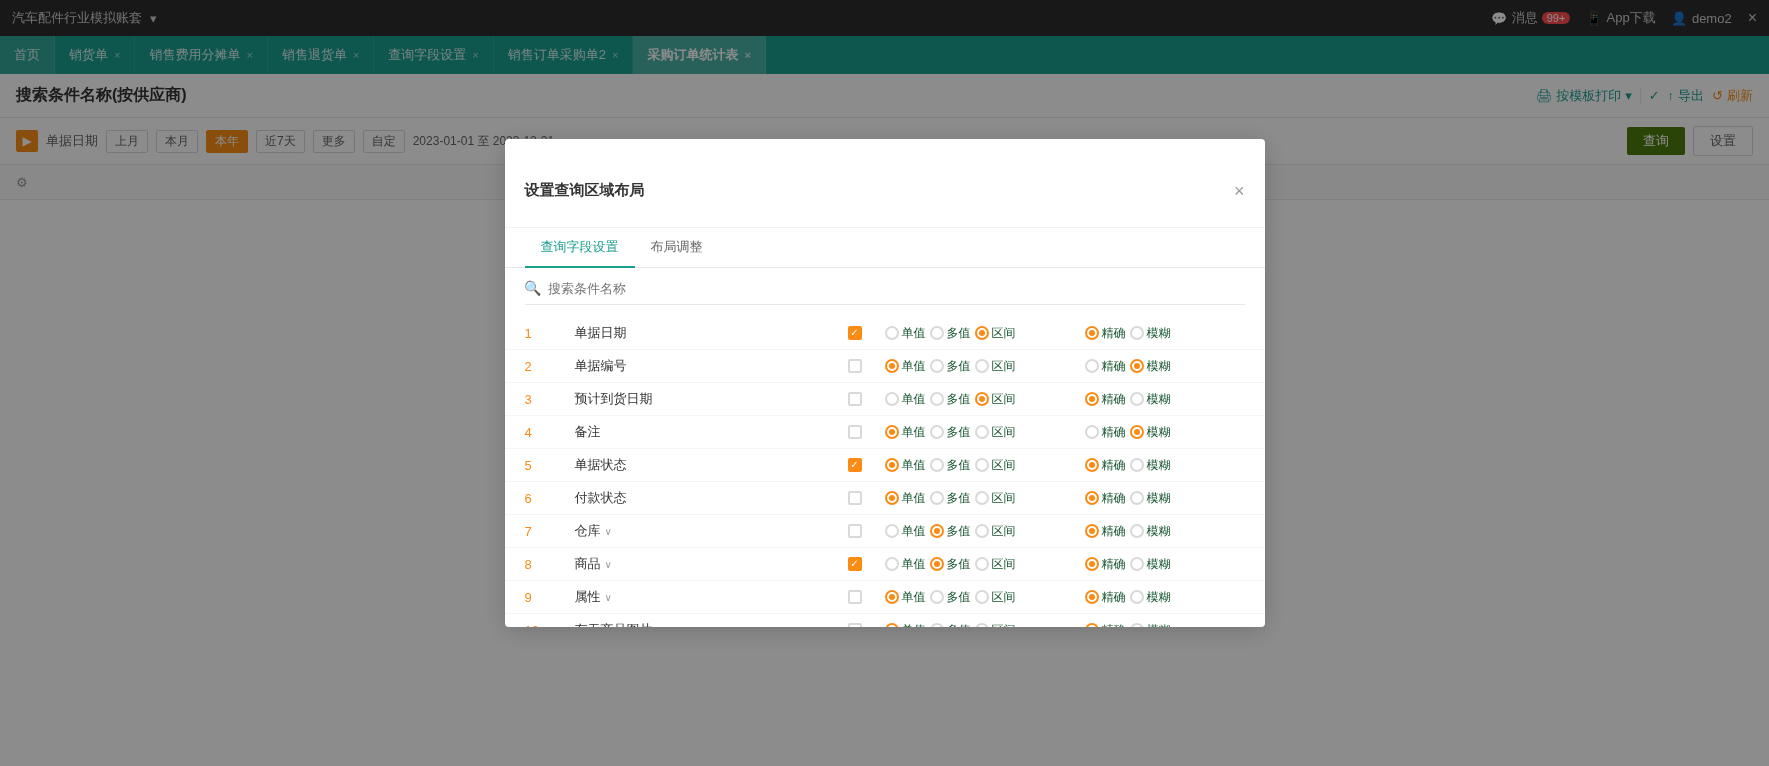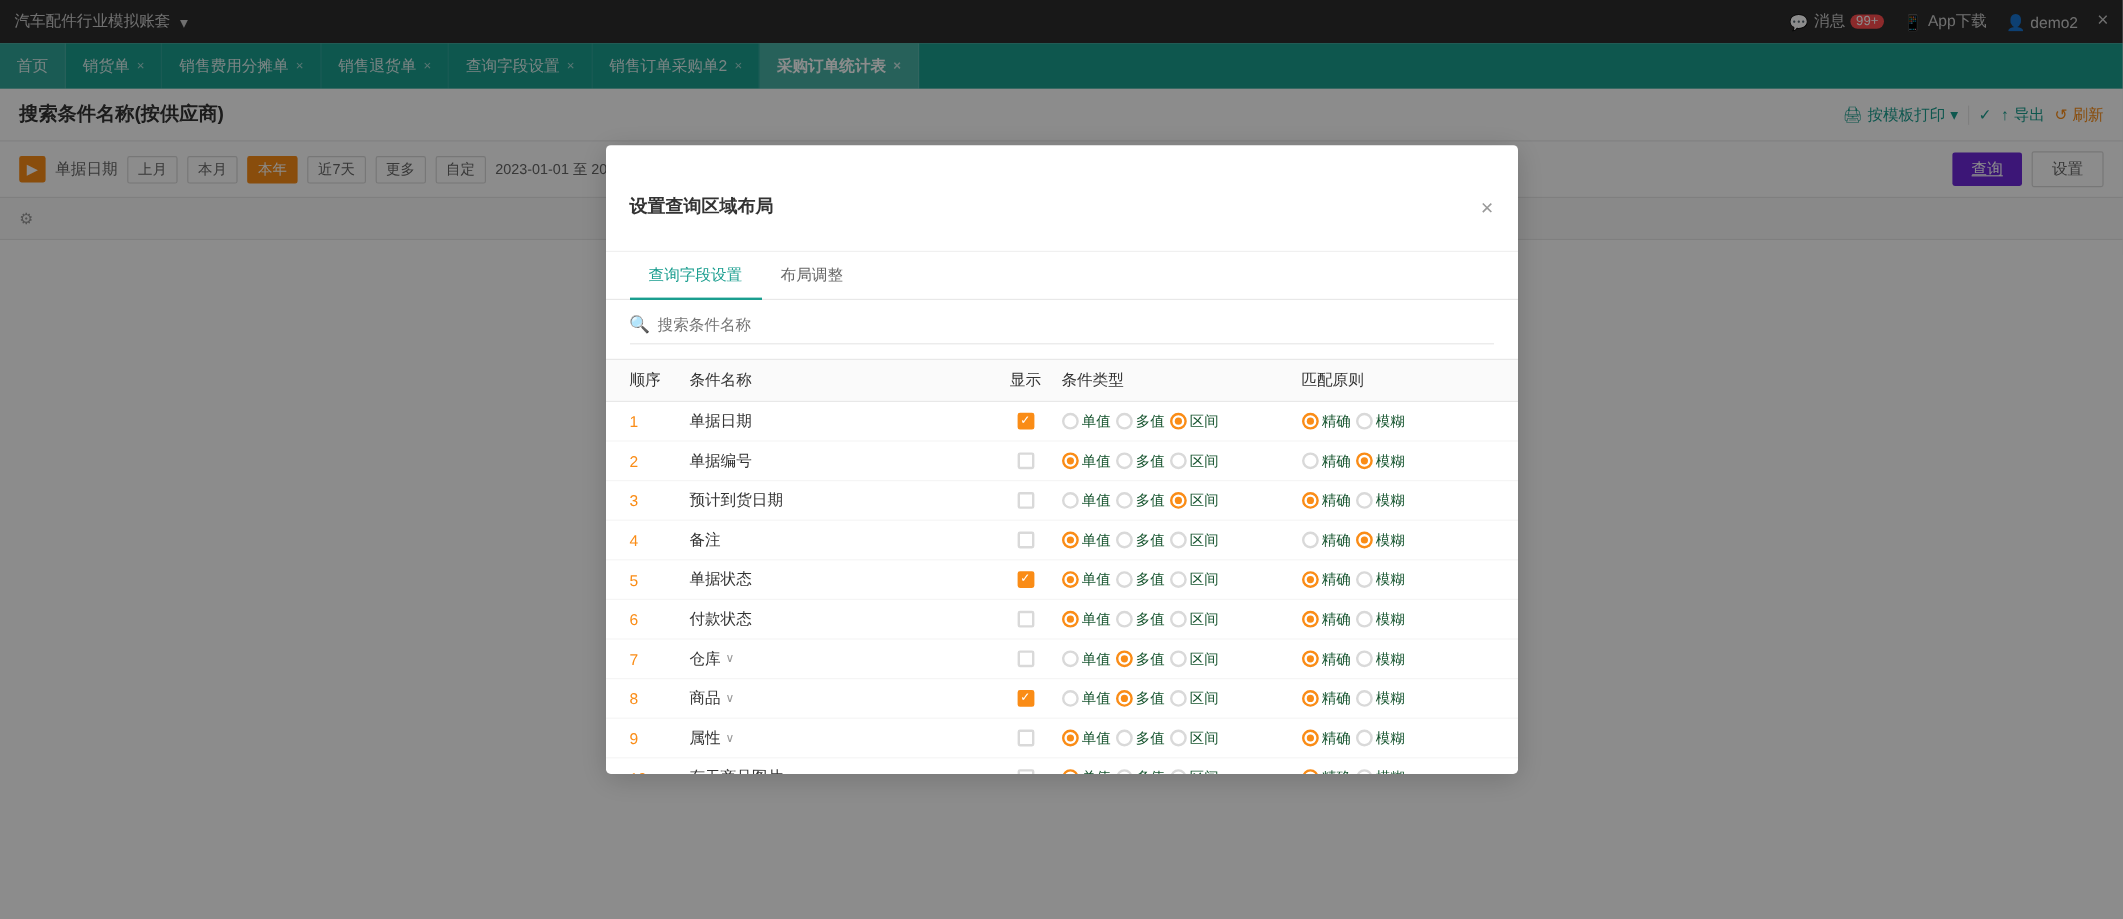--- a/index.html
+++ b/index.html
@@ -92,22 +92,22 @@
       font-size: 12px; color: #666; cursor: pointer; background: white;
     }
     .date-btn.active-orange { 
       background: #fa8c16; color: white; border-color: #fa8c16;
     }
     .date-range { font-size: 12px; color: #666; }
     .filter-dots { color: #999; cursor: pointer; margin-left: 4px; }
 
     
     .btn-query {
-      background: #6d28d9; color: white; border: none; padding: 5px 16px;
-      border-radius: 2px; cursor: pointer; font-size: 13px; text-decoration: underline;
+      background: #4d7c0f; color: white; border: none; padding: 5px 16px;
+      border-radius: 2px; cursor: pointer; font-size: 13px;
     }
     .btn-set {
       background: white; color: #666; border: 1px solid #d9d9d9; padding: 5px 16px;
       border-radius: 2px; cursor: pointer; font-size: 13px;
     }
 
     
     .table-area {
       background: white;
       margin: 0;
@@ -385,27 +385,20 @@
     <div class="modal-tabs">
       <div class="modal-tab active">查询字段设置</div>
       <div class="modal-tab">布局调整</div>
     </div>
 
     <div class="search-box">
       <span class="search-icon">🔍</span>
       <input class="search-input" type="text" placeholder="搜索条件名称" style="">
     </div>
 
-    <div class="modal-table-header">
-      <div class="modal-col-header col-order">顺序</div>
-      <div class="modal-col-header col-name">条件名称</div>
-      <div class="modal-col-header col-show">显示</div>
-      <div class="modal-col-header col-type">条件类型</div>
-      <div class="modal-col-header col-match">匹配原则</div>
-    </div>
 
     <div class="modal-table-body" id="modal-table-body">
     <div class="modal-table-row">
           <div class="cell-order col-order">1</div>
           <div class="cell-name col-name">单据日期</div>
           <div class="cell-show col-show" style="display: flex; justify-content: center;">
             <div class="checkbox-box checked"></div>
           </div>
           <div class="cell-type col-type">
             <div class="radio-item">

